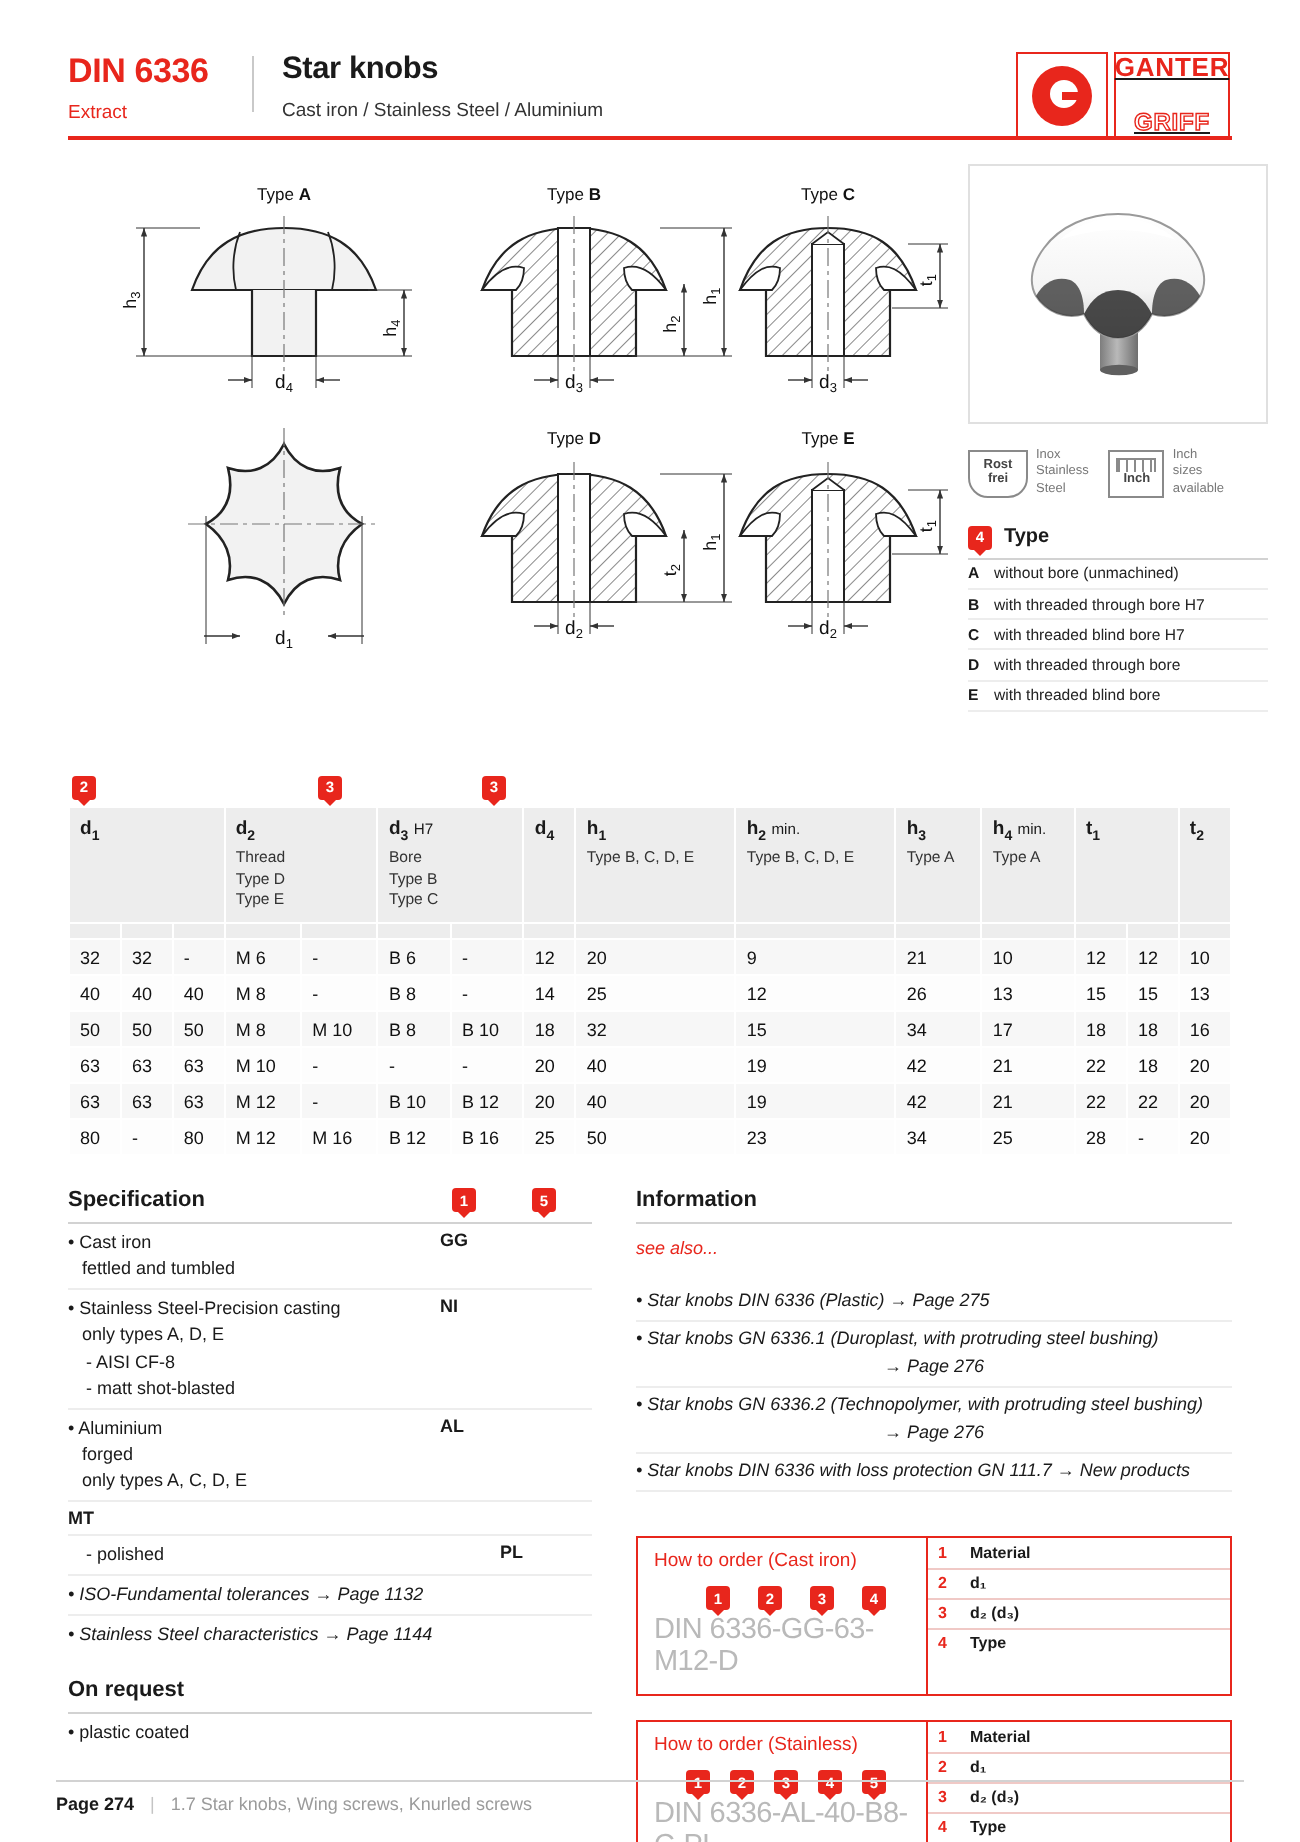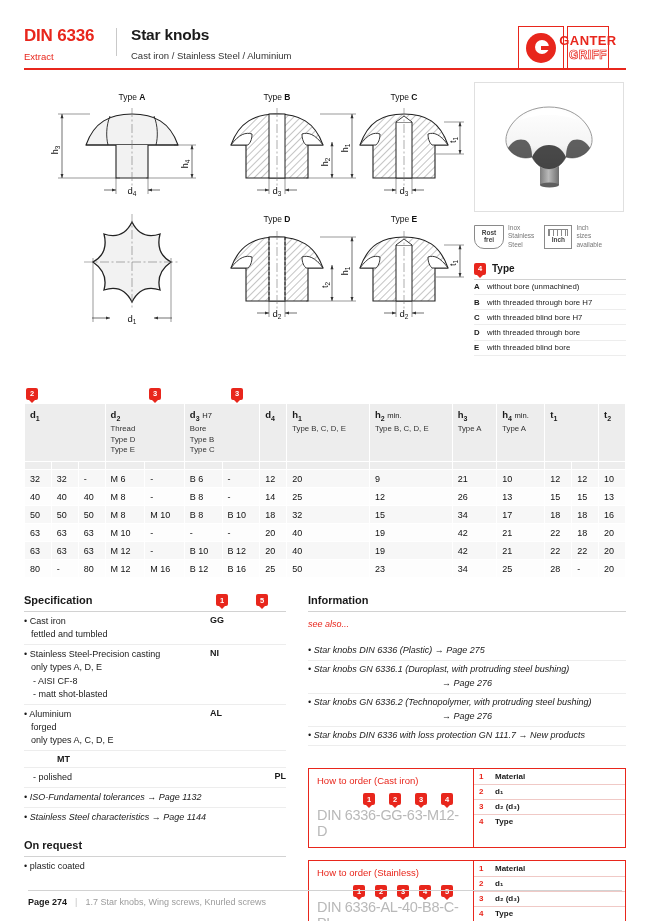--- a/index.html
+++ b/index.html
@@ -3,21 +3,21 @@
 <meta charset="utf-8">
 <style>
   * { box-sizing: border-box; margin: 0; padding: 0; }
   html, body {
     width: 650px; height: 921px;
     background: #ffffff;
     font-family: "Liberation Sans", sans-serif;
     color: #1a1a1a;
     overflow: hidden;
   }
-  .page { position: relative; width: 650px; height: 921px; padding: 0 24px; }
+  .page { position: relative; width: 650px; height: 921px; padding: 0 34px; }
 
   
   .header { display: flex; align-items: flex-start; padding-top: 26px; height: 62px; }
   .din-block { width: 92px; }
   .din-no { color: #e8261c; font-size: 17px; font-weight: bold; letter-spacing: -.2px; }
   .din-extract { color: #e8261c; font-size: 9.5px; margin-top: 5px; }
   .title-sep { width: 1px; background: #c9c9c9; align-self: stretch; margin: 2px 14px 6px 0; }
   .title-block { flex: 1; }
   .title-main { font-size: 15.5px; font-weight: bold; letter-spacing: -.2px; }
   .title-sub { font-size: 9.5px; color: #333; margin-top: 6px; }
@@ -31,27 +31,28 @@
   .logo-g::after {
     content: ""; position: absolute; left: 9px; top: 7px;
     width: 14px; height: 14px; border-radius: 50%;
     background: #fff;
   }
   .logo-g::before {
     content: ""; position: absolute; right: 2px; top: 13px;
     width: 13px; height: 4px; background: #e8261c; z-index: 2;
   }
   .logo-text {
-    width: 42px; height: 43px; border: 1.6px solid #e8261c;
-    display: flex; flex-direction: column; align-items: center; justify-content: center;
+    width: 58px; height: 43px; border: 1.6px solid #e8261c;
+    display: flex; flex-direction: column; align-items: center; 
     line-height: 1;
+    text-decoration: underline;
   }
   .logo-ganter { color: #e8261c; font-size: 13px; font-weight: bold; letter-spacing: .4px; }
   .logo-griff {
-    font-size: 12px; font-weight: bold; letter-spacing: .4px; margin-top: 2px;
+    font-size: 12px; font-weight: bold; letter-spacing: .4px; margin-top: 15px;
     color: #fff; -webkit-text-stroke: .7px #e8261c; text-stroke: .7px #e8261c;
   }
   .header-rule { height: 1.6px; background: #e8261c; margin-top: 6px; }
 
   
   .mid { display: flex; gap: 10px; margin-top: 12px; height: 290px; }
   .drawings { position: relative; width: 440px; height: 290px; }
   .drawings svg { display: block; }
   .right-col { width: 154px; }
   .photo {
@@ -117,21 +118,21 @@
   .col-left { width: 262px; }
   .col-right { flex: 1; }
   .sec-head { display: flex; align-items: flex-end; font-size: 11px; font-weight: bold; }
   .sec-head .pins { margin-left: auto; display: flex; gap: 28px; padding-right: 18px; }
   .sec-rule { height: 1px; background: #d2d2d2; margin-top: 5px; }
 
   .spec-item { display: flex; border-bottom: 1px solid #ededed; padding: 3px 0; font-size: 9px; }
   .spec-item:last-child { border-bottom: none; }
   .spec-text { flex: 1; line-height: 1.45; }
   .spec-code { width: 30px; font-weight: bold; font-size: 9px; text-align: left; }
-  .spec-code.right { width: 46px; text-align: right; }
+  .spec-code.right { width: 46px; }
   .ind { padding-left: 9px; }
   .ital { font-style: italic; }
   .green { color: #1a9a3c; }
 
   .see-also { color: #e8261c; font-size: 9px; font-style: italic; margin: 7px 0 12px; }
   .info-item { font-size: 9px; font-style: italic; line-height: 1.5; padding: 2.5px 0; border-bottom: 1px solid #ededed; }
   .info-item:last-child { border-bottom: none; }
   .info-cont { display: block; text-align: center; }
 
   

